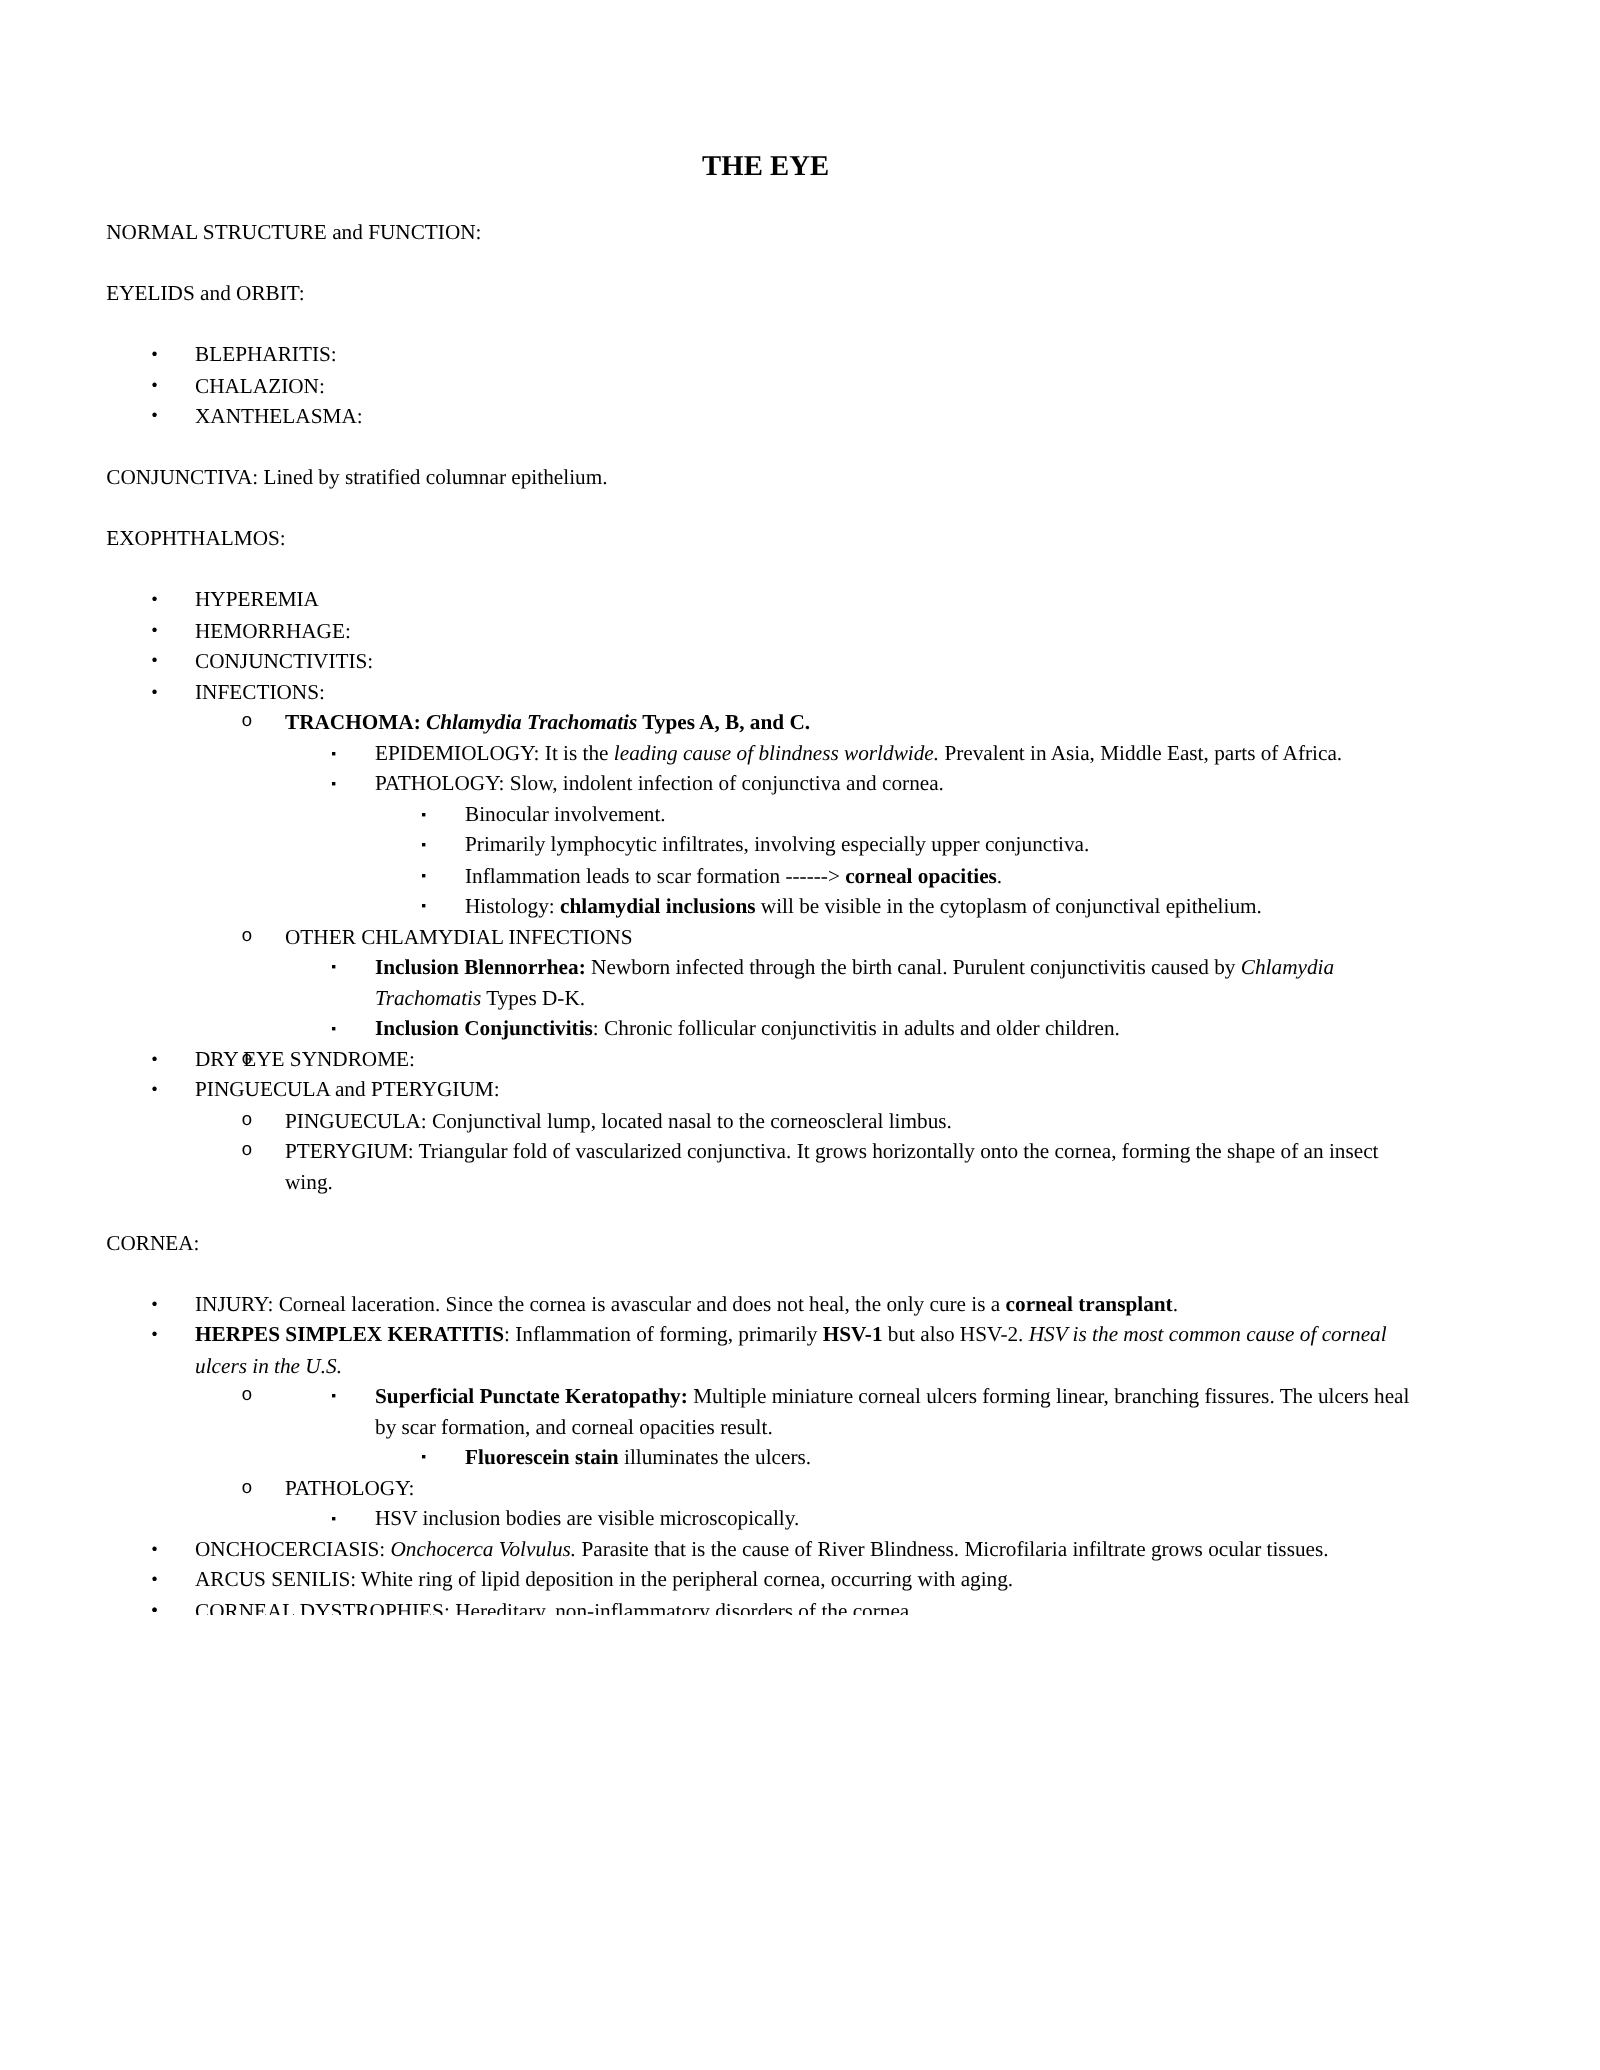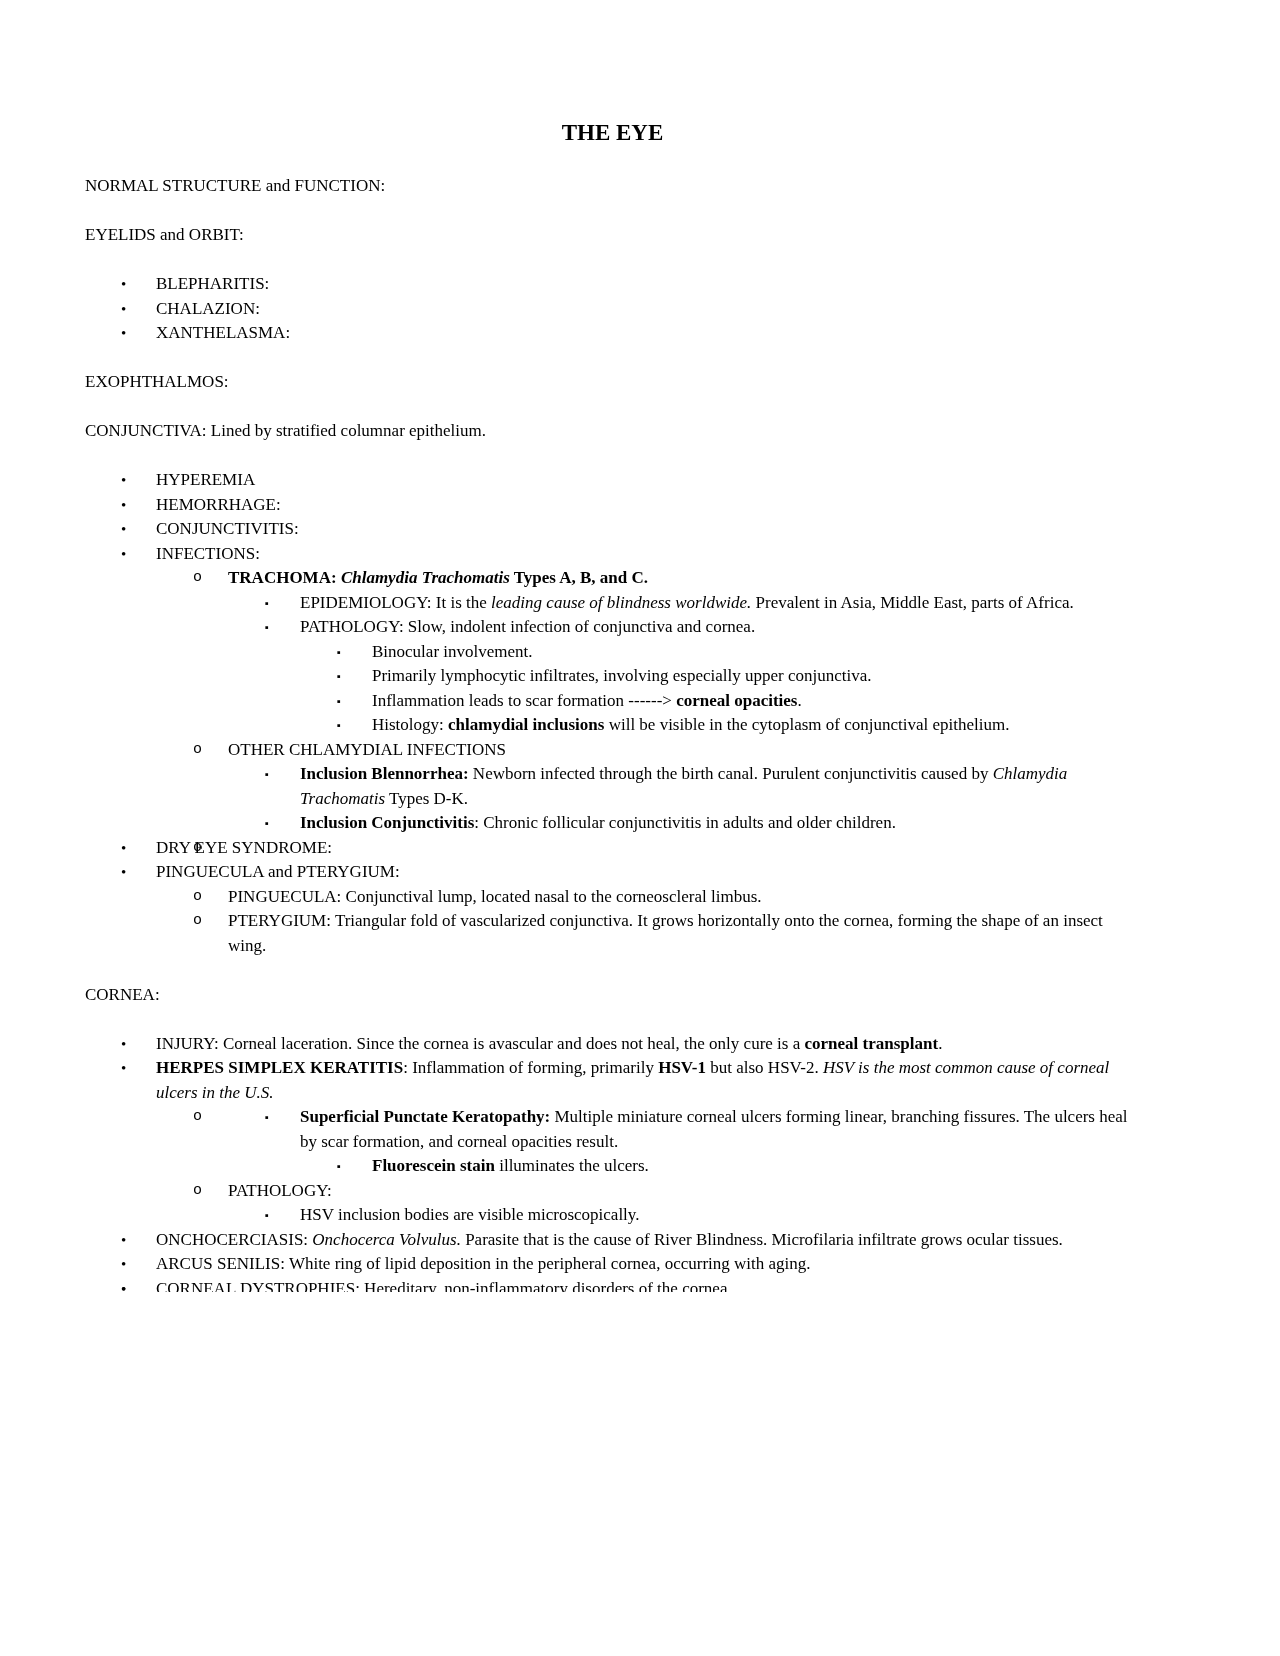--- a/index.html
+++ b/index.html
@@ -61,22 +61,22 @@
 
 <div class="page">
 
   <div class="doc">
       <div class="blk title"><span class="ctext"><span>THE EYE</span></span></div>
       <div class="blk para"><span class="ctext"><span>NORMAL STRUCTURE and FUNCTION:</span></span></div>
       <div class="blk para"><span class="ctext"><span>EYELIDS and ORBIT:</span></span></div>
       <div class="blk b1"><span class="marker">•</span><span class="ctext"><span>BLEPHARITIS:</span></span></div>
       <div class="blk b1"><span class="marker">•</span><span class="ctext"><span>CHALAZION:</span></span></div>
       <div class="blk b1"><span class="marker">•</span><span class="ctext"><span>XANTHELASMA:</span></span></div>
+      <div class="blk para"><span class="ctext"><span>CONJUNCTIVA: Lined by stratified columnar epithelium.</span></span></div>
       <div class="blk para"><span class="ctext"><span>EXOPHTHALMOS:</span></span></div>
-      <div class="blk para"><span class="ctext"><span>CONJUNCTIVA: Lined by stratified columnar epithelium.</span></span></div>
       <div class="blk b1"><span class="marker">•</span><span class="ctext"><span>HYPEREMIA</span></span></div>
       <div class="blk b1"><span class="marker">•</span><span class="ctext"><span>HEMORRHAGE:</span></span></div>
       <div class="blk b1"><span class="marker">•</span><span class="ctext"><span>CONJUNCTIVITIS:</span></span></div>
       <div class="blk b1"><span class="marker">•</span><span class="ctext"><span>INFECTIONS:</span></span></div>
       <div class="blk b2"><span class="marker">o</span><span class="ctext"><span class="bd">TRACHOMA</span><span class="bd">: </span><span class="bd it">Chlamydia Trachomatis</span><span class="bd"> Types A, B, and C.</span></span></div>
       <div class="blk b3"><span class="marker">▪</span><span class="ctext"><span>EPIDEMIOLOGY: It is the </span><span class="it">leading cause of blindness worldwide.</span><span> Prevalent in Asia, Middle East, parts of Africa.</span></span></div>
       <div class="blk b3"><span class="marker">▪</span><span class="ctext"><span>PATHOLOGY: Slow, indolent infection of conjunctiva and cornea.</span></span></div>
       <div class="blk b4"><span class="marker">▪</span><span class="ctext"><span>Binocular involvement.</span></span></div>
       <div class="blk b4"><span class="marker">▪</span><span class="ctext"><span>Primarily lymphocytic infiltrates, involving especially upper conjunctiva.</span></span></div>
       <div class="blk b4"><span class="marker">▪</span><span class="ctext"><span>Inflammation leads to scar formation ------&gt; </span><span class="bd">corneal opacities</span><span>.</span></span></div>

